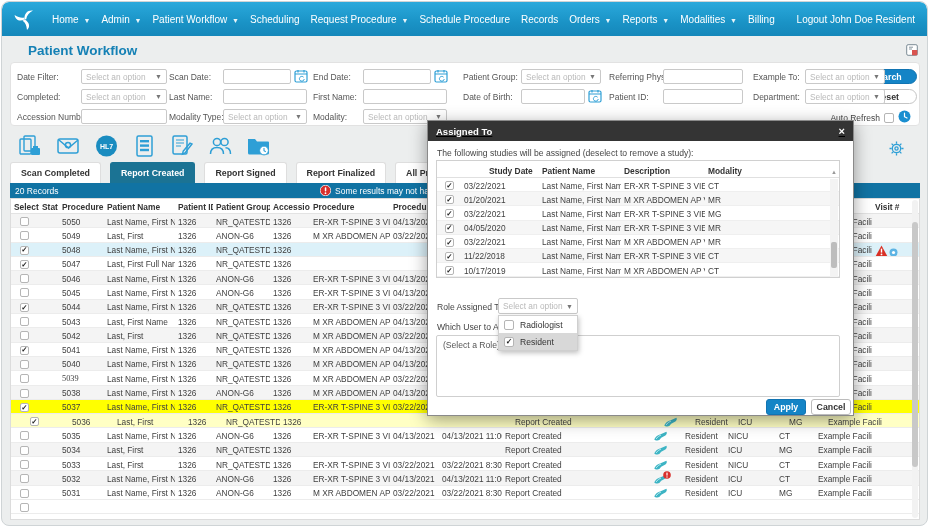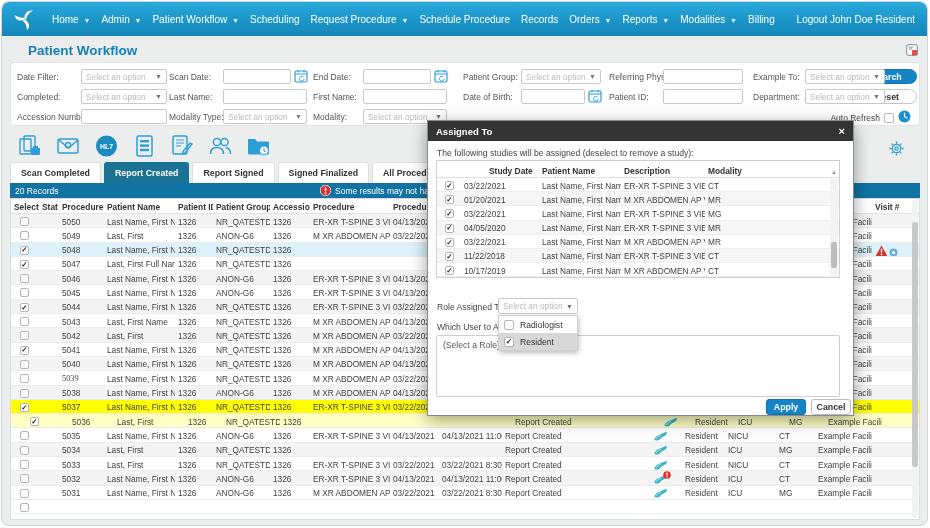--- a/index.html
+++ b/index.html
@@ -40,21 +40,21 @@
   .cb { width:10px; height:10px; border:1px solid #b5b5b5; border-radius:2px; background:#fff;
         display:flex; align-items:center; justify-content:center; font-size:8px; color:#222; }
   .cb.checked::after { content:"\2713"; font-weight:bold; line-height:1; }
 
   
   .toolbar { position:absolute; left:16px; top:132px; display:flex; gap:13px; }
   .tbicon { width:25px; height:24px; cursor:pointer; }
   .gear { position:absolute; right:22px; top:138px; width:17px; height:17px; cursor:pointer; }
 
   
-  .tabs { position:absolute; left:8px; top:160px; display:flex; gap:3px; }
+  .tabs { position:absolute; left:8px; top:160px; display:flex; gap:9px; }
   .tab { height:21px; background:#fff; border:1px solid #dedede; border-bottom:none; border-radius:3px 3px 0 0;
          font-size:8.8px; font-weight:bold; color:#333; display:flex; align-items:center; justify-content:center;
          padding:0 10px; cursor:pointer; white-space:nowrap; }
   .tab.active { background:#1b7394; color:#fff; border-color:#1b7394; }
 
   
   .recbar { position:absolute; left:8px; top:181px; width:910px; height:15px; background:#1173a3;
             display:flex; align-items:center; }
   .reccount { color:#fff; font-size:8.5px; margin-left:5px; }
   .recwarn { position:absolute; left:310px; display:flex; align-items:center; gap:4px; }
@@ -72,21 +72,21 @@
   .trow.yellow { background:#ffff00; }
   .trow.pale { background:#ffffc4;justify-content:flex-end; }
   .td { font-size:8.3px; color:#3f3f3f; padding:2.5px 0 0 3px; white-space:nowrap; overflow:hidden; flex:none; }
   .td .cb { width:9px; height:9px; margin-left:6px; margin-top:0.5px; font-size:7.5px; }
   .vscroll { position:absolute; right:1px; top:1px; width:6px; height:318px; background:#f2f2f2; border-radius:3px; }
   .vthumb { position:absolute; left:0; top:22px; width:6px; height:245px; background:#c8c8c8; border-radius:3px; }
 
   
   .modal { position:absolute; left:425px; top:118px; width:427px; height:296px; background:#fff;
            border:1px solid #8a8a8a; box-shadow:0 4px 16px rgba(0,0,0,.38); z-index:50; }
-  .mhead { position:absolute; left:0; top:0; width:100%; height:20px; background:#343434; display:flex; align-items:center; }
+  .mhead { position:absolute; left:0; top:0; width:100%; height:20px; background:#343434; display:flex; align-items:center;text-decoration:underline; }
   .mtitle { color:#fff; font-size:9.5px; font-weight:bold; margin-left:8px; }
   .mclose { margin-left:auto; margin-right:8px; color:#fff; font-size:11px; font-weight:bold; cursor:pointer; line-height:1; }
   .mintro { position:absolute; left:9px; top:27px; font-size:8.6px; color:#444; }
   .mlist { position:absolute; left:8px; top:39px; width:404px; height:118px; border:1px solid #d0d0d0; overflow:hidden; }
   .mlh { display:flex; height:17px; border-bottom:1px solid #e0e0e0;align-items:center; }
   .mlh .th { padding-top:4px; }
   .mrow { display:flex; height:14.2px; border-bottom:1px solid #efefef; }
   .mrow.alt { background:#f6f6f6; }
   .mrow .td { padding-top:2.5px; }
   .mscroll { position:absolute; right:1px; top:18px; width:8px; height:98px; background:#f3f3f3; }
@@ -285,21 +285,21 @@
           <circle cx="8.5" cy="8.5" r="4.2"></circle>
           <circle cx="8.5" cy="8.5" r="1.6"></circle>
           <path d="M8.5 1.5v2.2M8.5 13.3v2.2M1.5 8.5h2.2M13.3 8.5h2.2M3.6 3.6l1.5 1.5M11.9 11.9l1.5 1.5M13.4 3.6l-1.5 1.5M5.1 11.9l-1.5 1.5"></path>
         </g>
       </svg></span>
 
   <div class="tabs" id="tabs">
       <div class="tab">Scan Completed</div>
       <div class="tab active">Report Created</div>
       <div class="tab">Report Signed</div>
-      <div class="tab">Signed Finalized</div>
+      <div class="tab">Report Finalized</div>
       <div class="tab">All Procedures</div>
     </div>
 
   <div class="recbar">
     <span class="reccount">20 Records</span>
     <span class="recwarn">
       <svg viewBox="0 0 11 11">
         <circle cx="5.5" cy="5.5" r="5.3" fill="#d9302c" stroke="#ffffff" stroke-width="0.8"></circle>
         <rect x="4.8" y="2.2" width="1.5" height="4.2" rx="0.7" fill="#ffffff"></rect>
         <circle cx="5.5" cy="8.2" r="0.9" fill="#ffffff"></circle>

